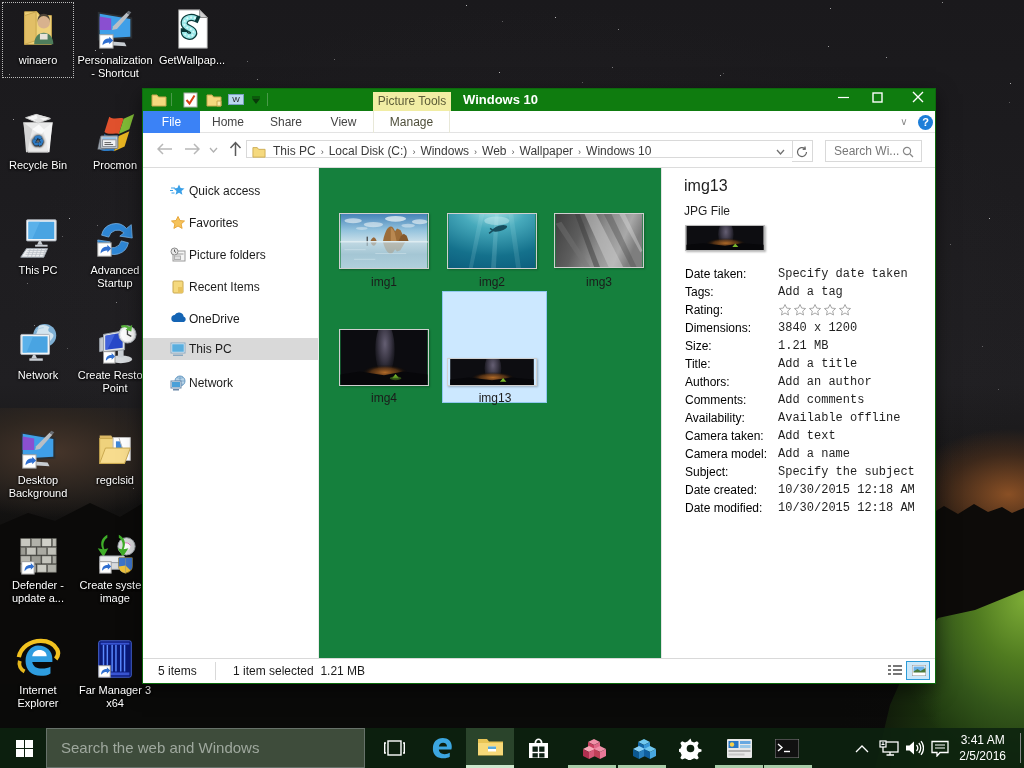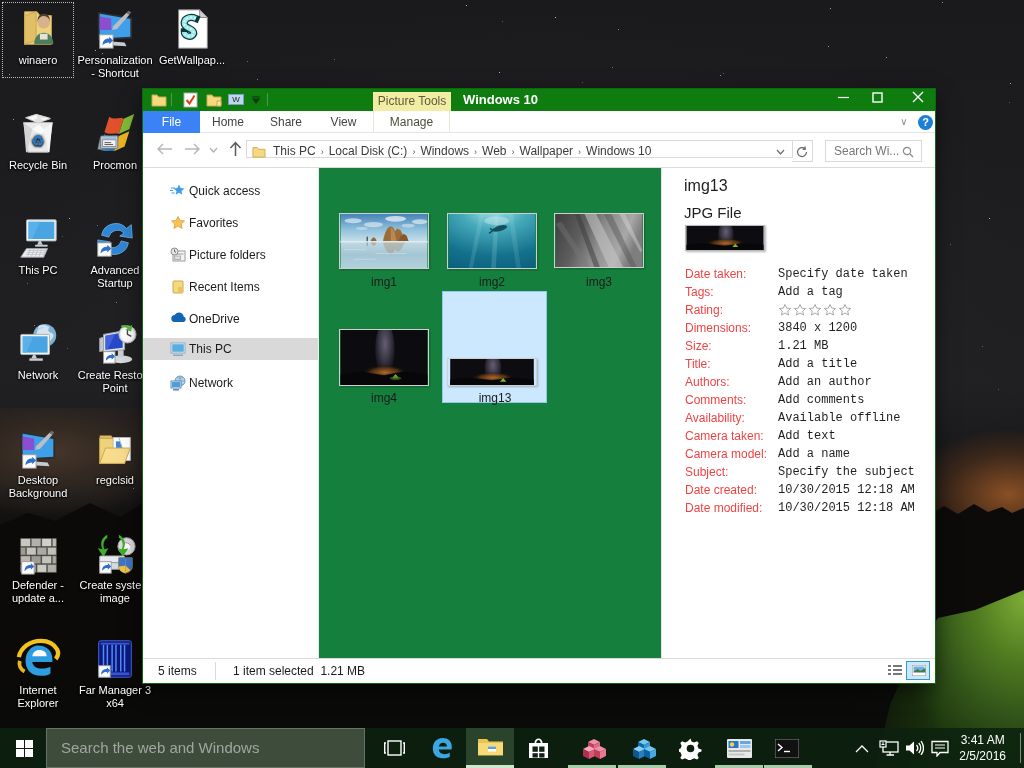--- a/index.html
+++ b/index.html
@@ -45,21 +45,21 @@
 .crumbsep{color:#555;font-size:9px;padding:0 5px;}
 
 #navpane{position:absolute;left:0;top:79px;width:176px;height:490px;background:#fff;border-right:1px solid #ebebeb;}
 .nitem{position:absolute;left:0;width:175px;height:22px;font-size:12px;color:#1b1b1b;}
 .nitem .nico{position:absolute;left:27px;top:3px;}
 .nitem .ntxt{position:absolute;left:46px;top:4px;}
 #filearea{position:absolute;left:176px;top:79px;width:342px;height:490px;background:#15803d;}
 .thumb{position:absolute;border:1px solid #d0d0d0;box-shadow:1px 1px 2px rgba(0,0,0,.25);}
 .flabel{position:absolute;font-size:12px;color:#1b1b1b;text-align:center;width:100px;}
 #dpane{position:absolute;left:518px;top:79px;width:274px;height:490px;background:#fff;border-left:1px solid #e4e4e4;}
-.drow{position:absolute;left:23px;font-size:12px;color:#ef4444;white-space:nowrap;}
+.drow{position:absolute;left:23px;font-size:12px;color:#000000;white-space:nowrap;}
 .dval{position:absolute;left:116px;font-size:12px;color:#1f1f1f;white-space:nowrap;font-family:Liberation Mono, monospace;}
 #statusbar{position:absolute;left:0;top:569px;width:792px;height:25px;background:#fff;border-top:1px solid #d9d9d9;font-size:12px;color:#1b1b1b;}
 
 #taskbar{position:absolute;left:0;top:728px;width:1024px;height:40px;background:rgba(13,34,15,.88);}
 #tsearch{position:absolute;left:46px;top:0;width:319px;height:40px;background:#3e4c3b;border:1px solid #67726a;color:#9fa89e;font-size:15px;line-height:38px;padding-left:14px;}
 .tbline{position:absolute;top:37px;height:3px;background:#a8cca8;}
 #clock{position:absolute;right:18px;top:4px;text-align:center;font-size:12px;line-height:16px;color:#fff;}
 </style>
 </head>
 <body>
@@ -510,21 +510,21 @@
    <path d="M53.5 24.5 l3.5 -4 3.5 4z" fill="#7ab82c"></path>
   </svg>
   <div class="flabel" style="left:15px;top:107px;">img1</div>
   <div class="flabel" style="left:123px;top:107px;">img2</div>
   <div class="flabel" style="left:230px;top:107px;">img3</div>
   <div class="flabel" style="left:15px;top:223px;">img4</div>
   <div class="flabel" style="left:126px;top:223px;">img13</div>
  </div>
  <div id="dpane">
   <div class="abs" style="left:22px;top:9px;font-size:16px;color:#1e1e1e;">img13</div>
-  <div class="abs" style="left:22px;top:36px;font-size:15px;color:#1e1e1e;">JPG File</div>
+  <div class="abs" style="left:22px;top:36px;font-size:12px;color:#1e1e1e;">JPG File</div>
   <svg class="abs" style="left:23px;top:57px;border:1px solid #bbb;box-shadow:1px 1px 2px rgba(0,0,0,.3);" width="80" height="26" viewBox="0 0 90 28">
    <rect width="90" height="28" fill="#0d0d11"></rect>
    <ellipse cx="46" cy="10" rx="9" ry="16" fill="url(#mw)" opacity=".85"></ellipse>
    <ellipse cx="46" cy="20" rx="24" ry="6" fill="url(#glow)"></ellipse>
    <path d="M0 22 l20 -2 25 3 20 -3 25 2 v6 h-90z" fill="#07070a"></path>
    <path d="M53.5 24.5 l3.5 -4 3.5 4z" fill="#7ab82c"></path>
   </svg>
   <div class="drow" style="top:99px;">Date taken:</div>
       <div class="dval" style="top:99px;">Specify date taken</div>
   <div class="drow" style="top:117px;">Tags:</div>

